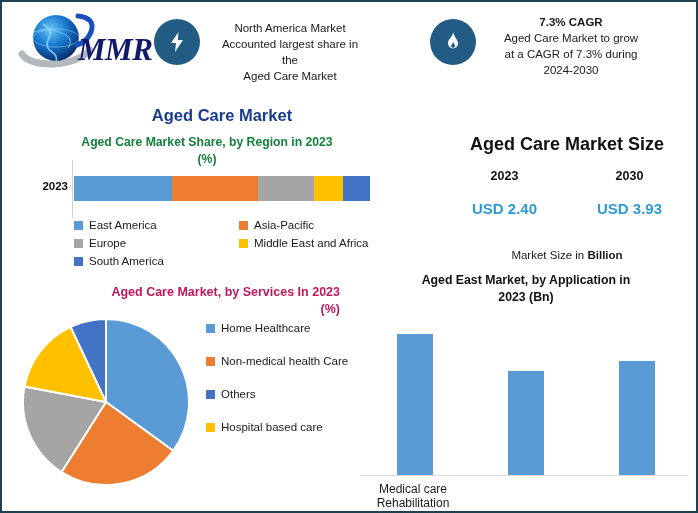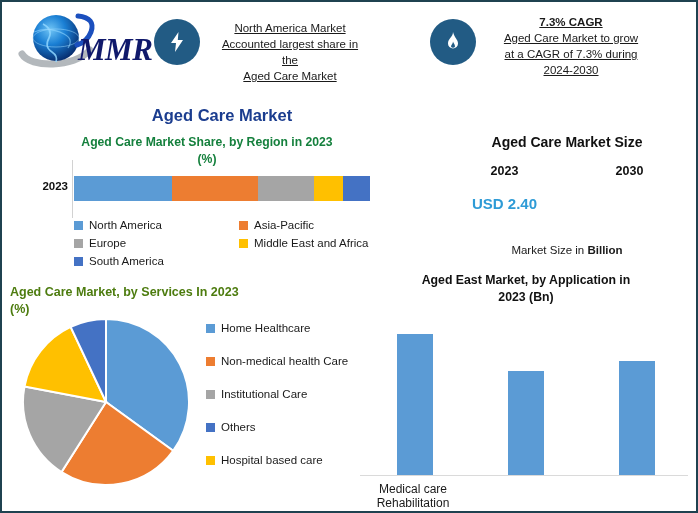--- a/index.html
+++ b/index.html
@@ -58,21 +58,20 @@
     margin-top: 7px;
   }
   .hdr-text {
     margin-left: 14px;
     font-size: 11.5px;
     color: #1a1a1a;
     line-height: 16px;
     text-align: center;
     width: 152px;
     padding-top: 8px;
-    text-decoration: underline;
   }
   .hdr-block-1 { left: 152px; }
   .hdr-block-2 { left: 428px; }
   .hdr-block-2 .hdr-text { width: 162px; padding-top: 2px; }
 
   
   .main-title {
     position: absolute;
     left: 0; top: 104px;
     width: 440px;
@@ -147,21 +146,21 @@
   }
 
   
   .panel-size {
     position: absolute;
     left: 440px; top: 132px;
     width: 250px; height: 130px;
     text-align: center;
   }
   .size-title {
-    font-size: 14px;
+    font-size: 18px;
     font-weight: bold;
     color: #111;
   }
   .size-years {
     display: flex;
     margin-top: 14px;
   }
   .size-years > div { width: 50%; }
   .size-year {
     font-size: 12.5px;
@@ -183,22 +182,22 @@
 
   
   .panel-pie {
     position: absolute;
     left: 8px; top: 282px;
     width: 350px; height: 224px;
   }
   .pie-title {
     font-size: 12.5px;
     font-weight: bold;
-    color: #4d7c0f;
-    text-align: left;
+    color: #be185d;
+    text-align: right;
     line-height: 17px;
     width: 330px;
   }
   .pie-graphic {
     position: absolute;
     left: 12px; top: 34px;
     width: 168px; height: 168px;
   }
   .pie-legend {
     position: absolute;
@@ -337,21 +336,21 @@
           <div class="stack-seg" style="width: 33%; background: rgb(91, 155, 213);"></div>
           <div class="stack-seg" style="width: 29%; background: rgb(237, 125, 49);"></div>
           <div class="stack-seg" style="width: 19%; background: rgb(165, 165, 165);"></div>
           <div class="stack-seg" style="width: 10%; background: rgb(255, 192, 0);"></div>
           <div class="stack-seg" style="width: 9%; background: rgb(68, 114, 196);"></div>
         </div>
     </div>
     <div class="region-legend" id="region-legend">
         <div class="leg-item">
           <span class="leg-swatch" style="background: rgb(91, 155, 213);"></span>
-          <span>North America</span>
+          <span>East America</span>
         </div>
         <div class="leg-item">
           <span class="leg-swatch" style="background: rgb(237, 125, 49);"></span>
           <span>Asia-Pacific</span>
         </div>
         <div class="leg-item">
           <span class="leg-swatch" style="background: rgb(165, 165, 165);"></span>
           <span>Europe</span>
         </div>
         <div class="leg-item">
@@ -367,20 +366,21 @@
 
   <div class="panel-size">
     <div class="size-title">Aged Care Market Size</div>
     <div class="size-years">
       <div>
         <div class="size-year">2023</div>
         <div class="size-value">USD 2.40</div>
       </div>
       <div>
         <div class="size-year">2030</div>
+        <div class="size-value">USD 3.93</div>
       </div>
     </div>
     <div class="size-note"><span>Market Size in </span><b>Billion</b></div>
   </div>
 
   <div class="panel-pie">
     <div class="pie-title">
       <div>Aged Care Market, by Services In 2023</div>
       <div>(%)</div>
     </div>
@@ -396,24 +396,20 @@
     <div class="pie-legend" id="pie-legend">
         <div class="leg-item">
           <span class="leg-swatch" style="background: rgb(91, 155, 213);"></span>
           <span>Home Healthcare</span>
         </div>
         <div class="leg-item">
           <span class="leg-swatch" style="background: rgb(237, 125, 49);"></span>
           <span>Non-medical health Care</span>
         </div>
         <div class="leg-item">
-          <span class="leg-swatch" style="background: rgb(165, 165, 165);"></span>
-          <span>Institutional Care</span>
-        </div>
-        <div class="leg-item">
           <span class="leg-swatch" style="background: rgb(68, 114, 196);"></span>
           <span>Others</span>
         </div>
         <div class="leg-item">
           <span class="leg-swatch" style="background: rgb(255, 192, 0);"></span>
           <span>Hospital based care</span>
         </div>
       </div>
   </div>
 

